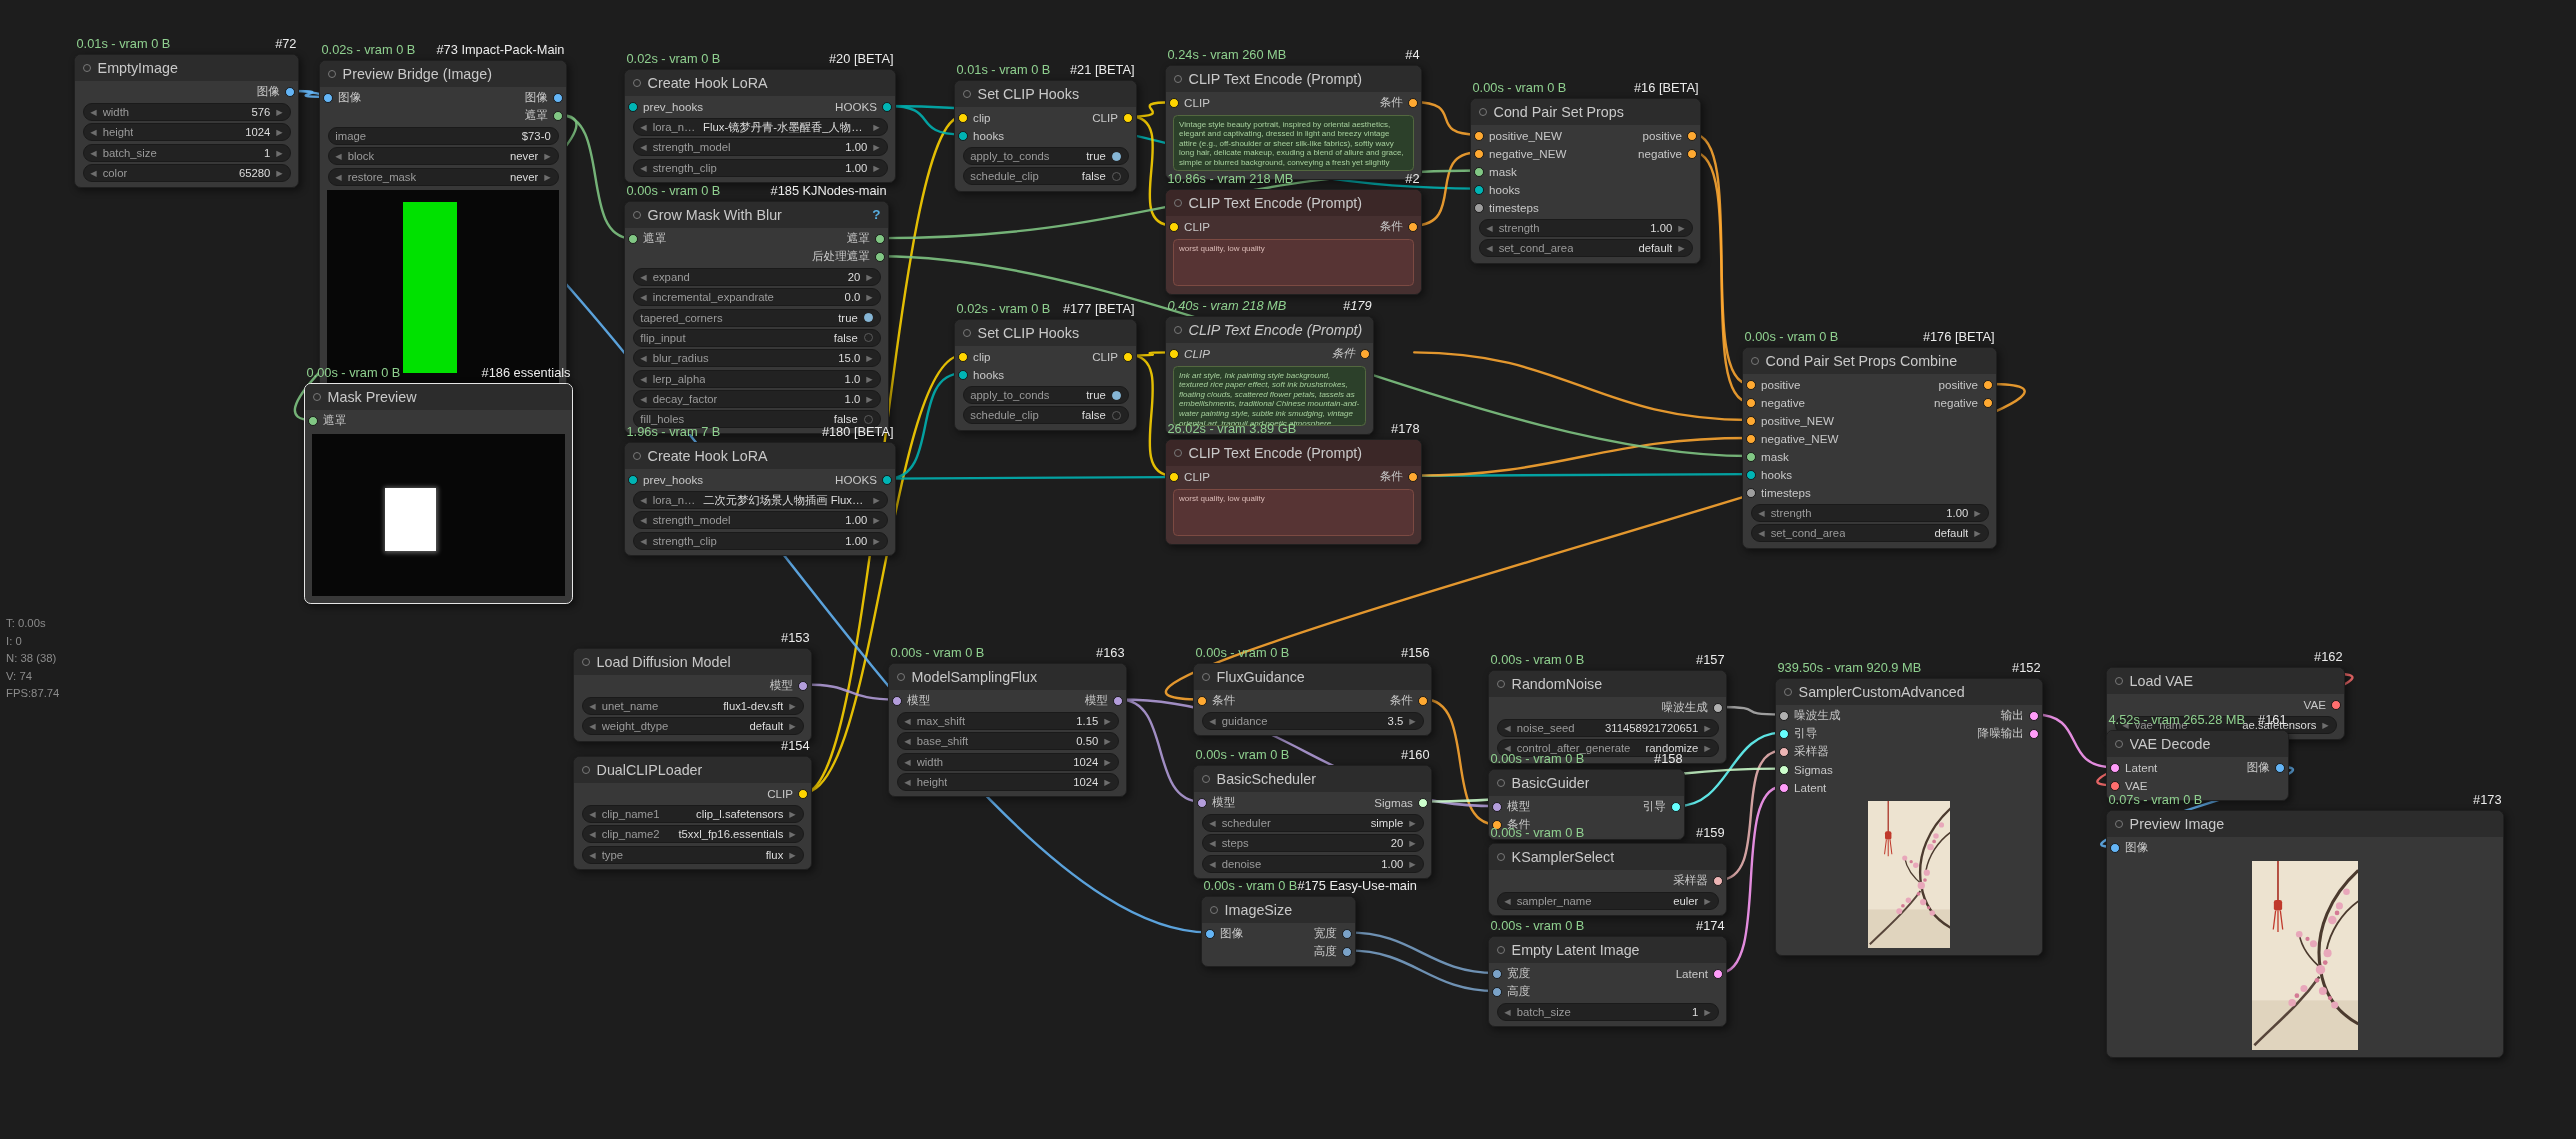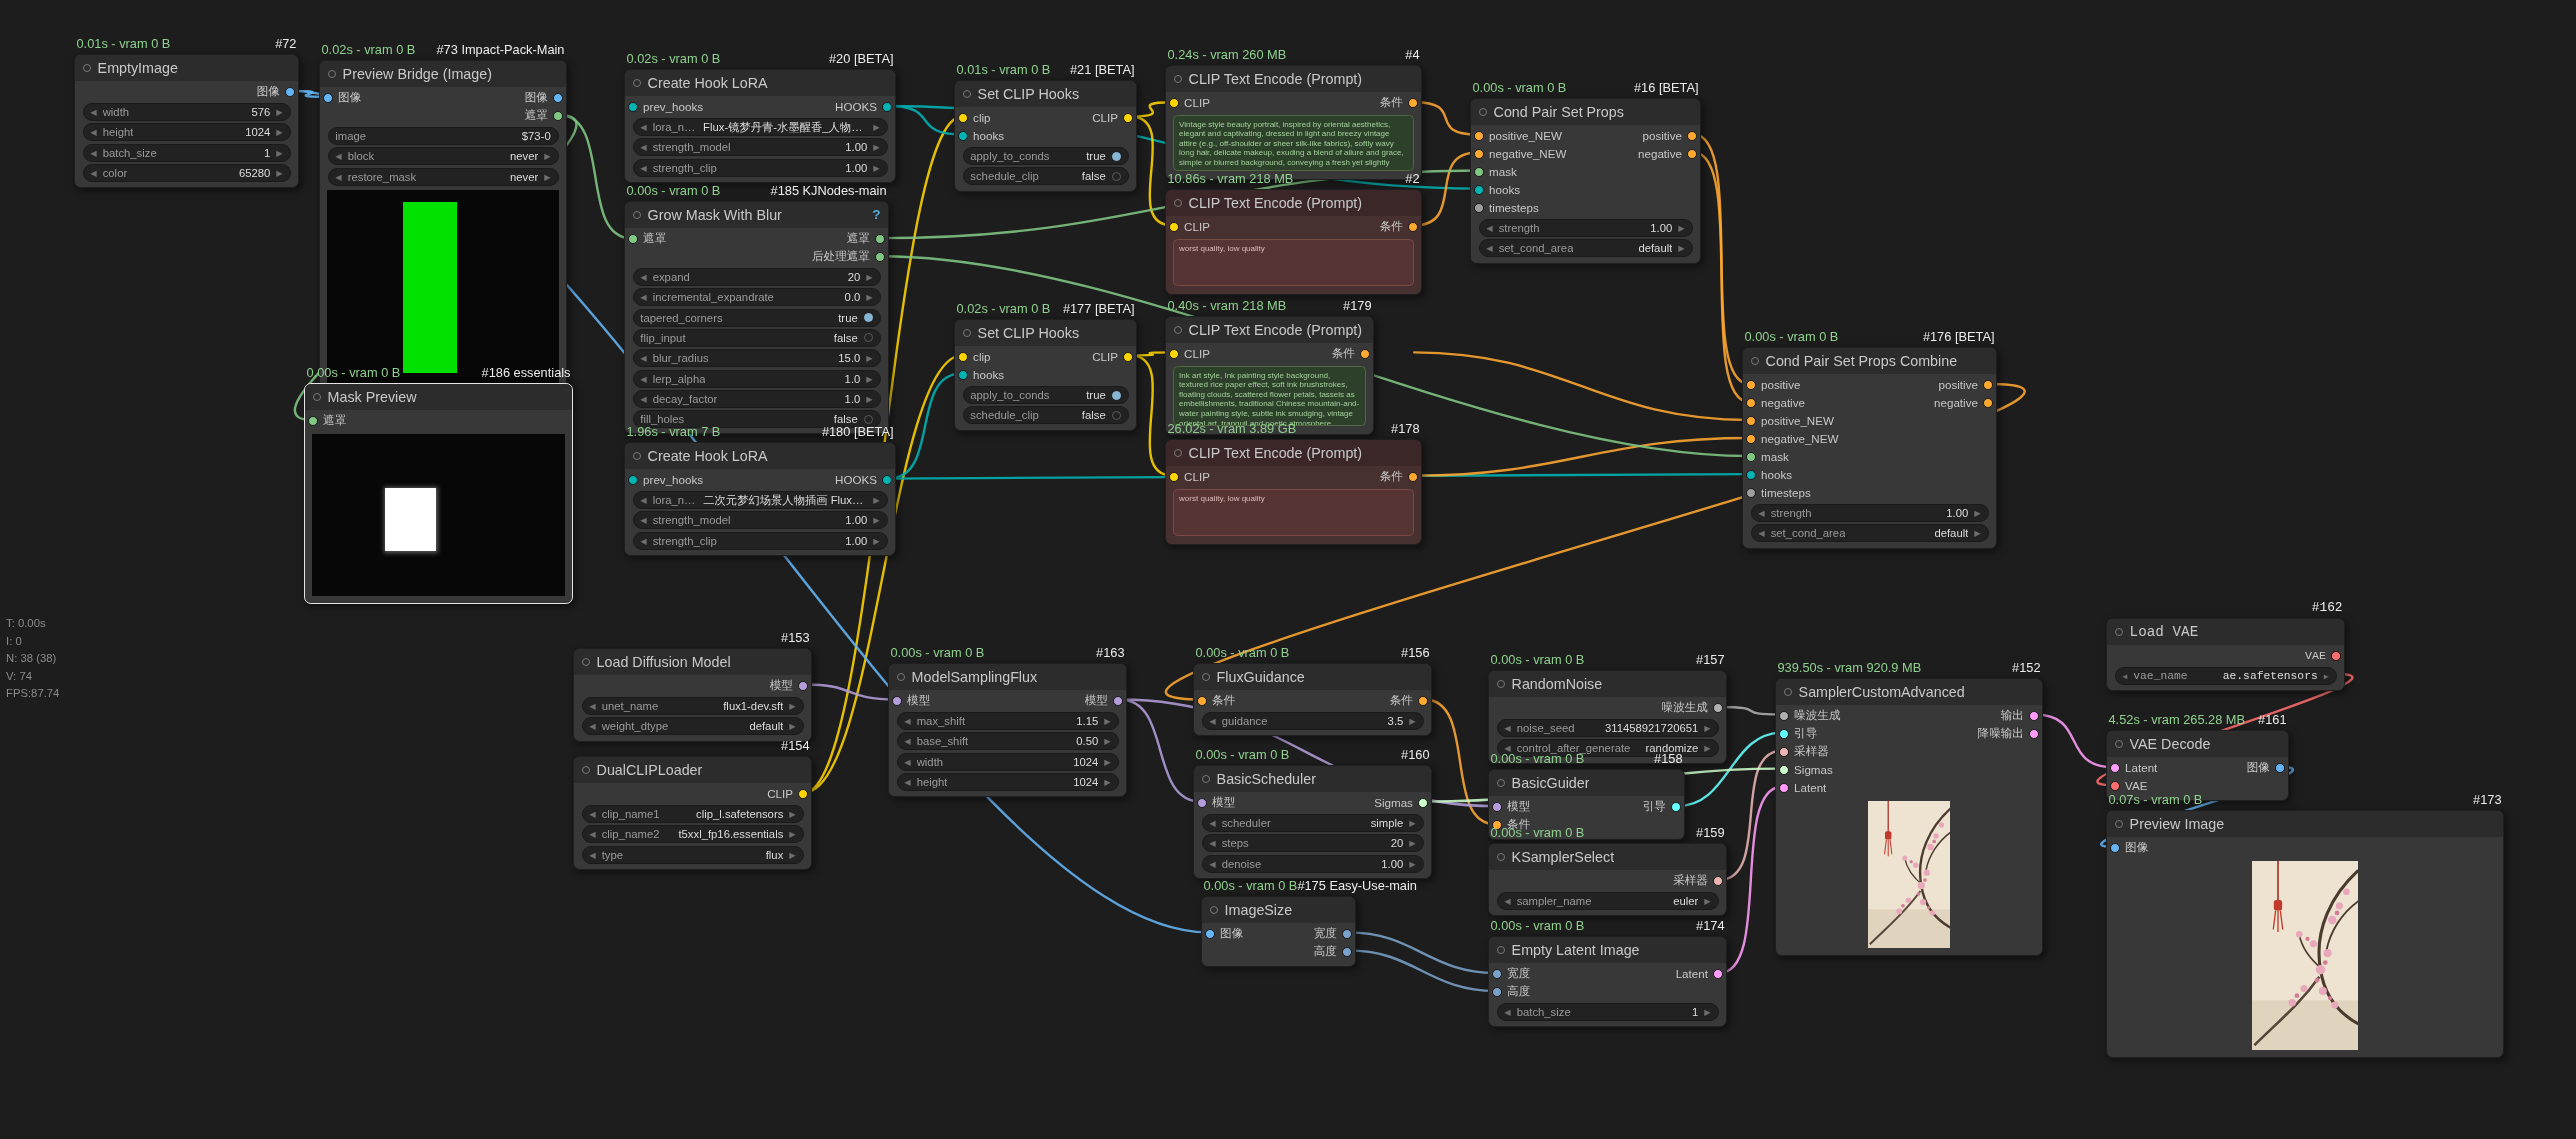--- a/index.html
+++ b/index.html
@@ -413,21 +413,21 @@
         <span class="wlabel">apply_to_conds</span>
         <span class="wvalue">true</span>
         <span class="wtoggle on"></span>
       </div>
       <div class="widget toggle">
         <span class="wlabel">schedule_clip</span>
         <span class="wvalue">false</span>
         <span class="wtoggle"></span>
       </div>
     </div>
-    <div class="node" style="left: 1165px; top: 316px; width: 209px;">
+    <div class="node" style="left: 1165px; top: 316px; width: 209px; font-style: italic;">
       <div class="badge">
         <span class="badge-time">0.40s - vram 218 MB</span>
         <span class="badge-id">#179</span>
       </div>
       <div class="ntitle">
         <span class="tdot"></span>
         <span class="ttext">CLIP Text Encode (Prompt)</span>
       </div>
       <div class="row">
         <div class="cell left">
@@ -1009,21 +1009,21 @@
           <span class="sock" style="background: rgb(122, 162, 200);"></span>
         </div>
       </div>
       <div class="row">
         <div class="cell right">
           <span class="slabel">高度</span>
           <span class="sock" style="background: rgb(122, 162, 200);"></span>
         </div>
       </div>
     </div>
-    <div class="node" style="left: 2106px; top: 618px; width: 239px; font-family: Liberation Mono, monospace;">
+    <div class="node" style="left: 2106px; top: 667px; width: 239px;">
       <div class="badge">
         <span class="badge-id">#162</span>
       </div>
       <div class="ntitle">
         <span class="tdot"></span>
         <span class="ttext">Load VAE</span>
       </div>
       <div class="row">
         <div class="cell right">
           <span class="slabel">VAE</span>

